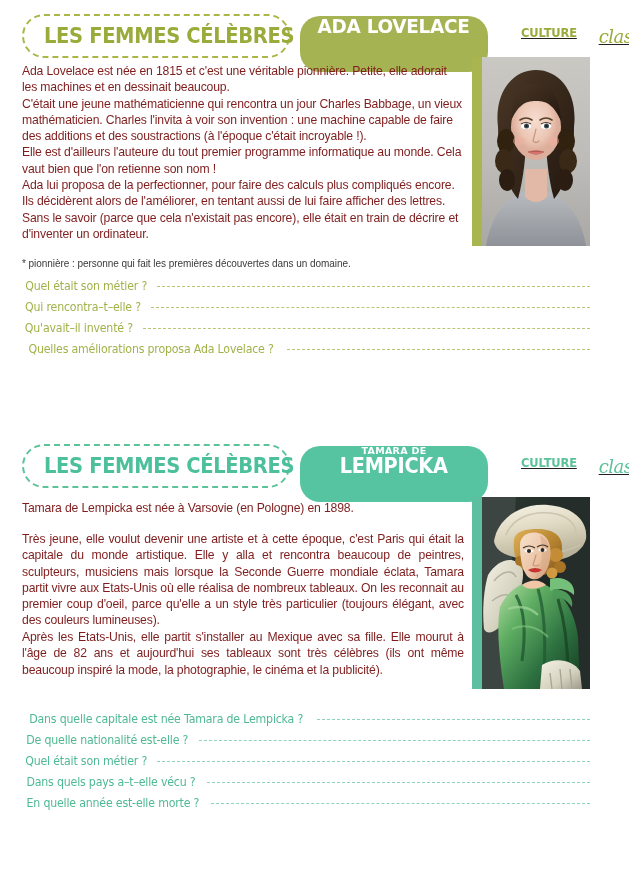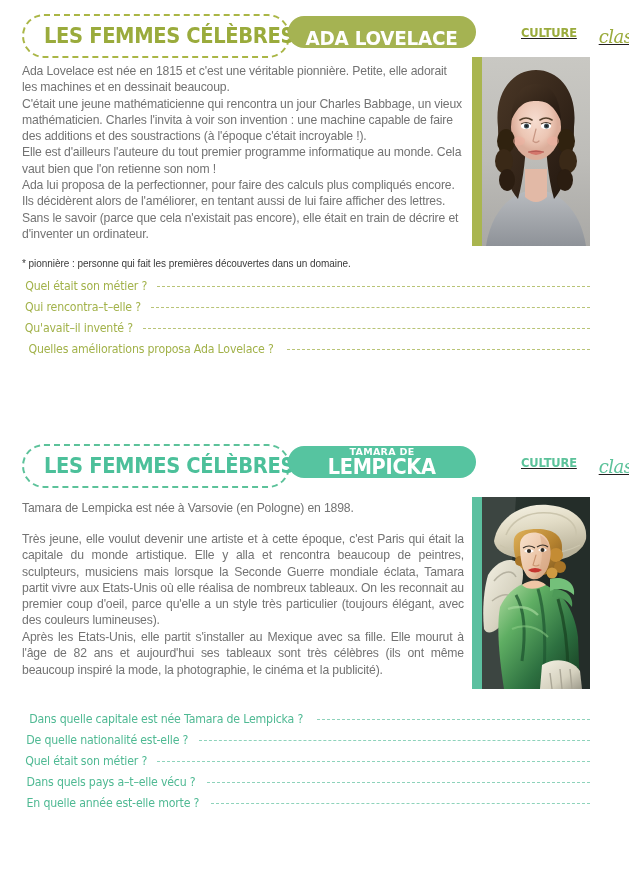--- a/index.html
+++ b/index.html
@@ -47,30 +47,30 @@
     letter-spacing: -0.4px;
     color: #9aab3c;
     transform: scaleX(0.93);
     transform-origin: left center;
     white-space: nowrap;
   }
   .title-text.teal { color: #4cc09a; }
 
   .name-pill {
     position: absolute;
-    left: 288px;
+    left: 300px;
     top: 2px;
     width: 188px;
-    height: 32px;
+    height: 56px;
     border-radius: 20px;
     background: #a5b352;
     display: flex;
     flex-direction: column;
     align-items: center;
-    justify-content: flex-end;
+    justify-content: flex-start;
     box-sizing: border-box;
   }
   .name-pill.teal { background: #56c4a0; }
   .name-main {
     font-family: "DejaVu Sans", sans-serif;
     font-weight: bold;
     font-size: 20px;
     color: #ffffff;
     letter-spacing: -0.3px;
     transform: scaleX(0.92);
@@ -118,21 +118,21 @@
     top: 1px;
   }
   .brand-culture.teal, .brand-classe.teal { color: #5cc29a; }
 
   
   .body-text {
     position: absolute;
     font-family: "Liberation Sans", sans-serif;
     font-size: 12.2px;
     line-height: 16.3px;
-    color: #737373;
+    color: #7f1d1d;
     letter-spacing: -0.15px;
   }
   .body-text p { margin: 0; }
   .body-text.justify p { text-align: justify; }
 
   .footnote {
     position: absolute;
     font-family: "Liberation Sans", sans-serif;
     font-size: 10px;
     color: #3a3a3a;

